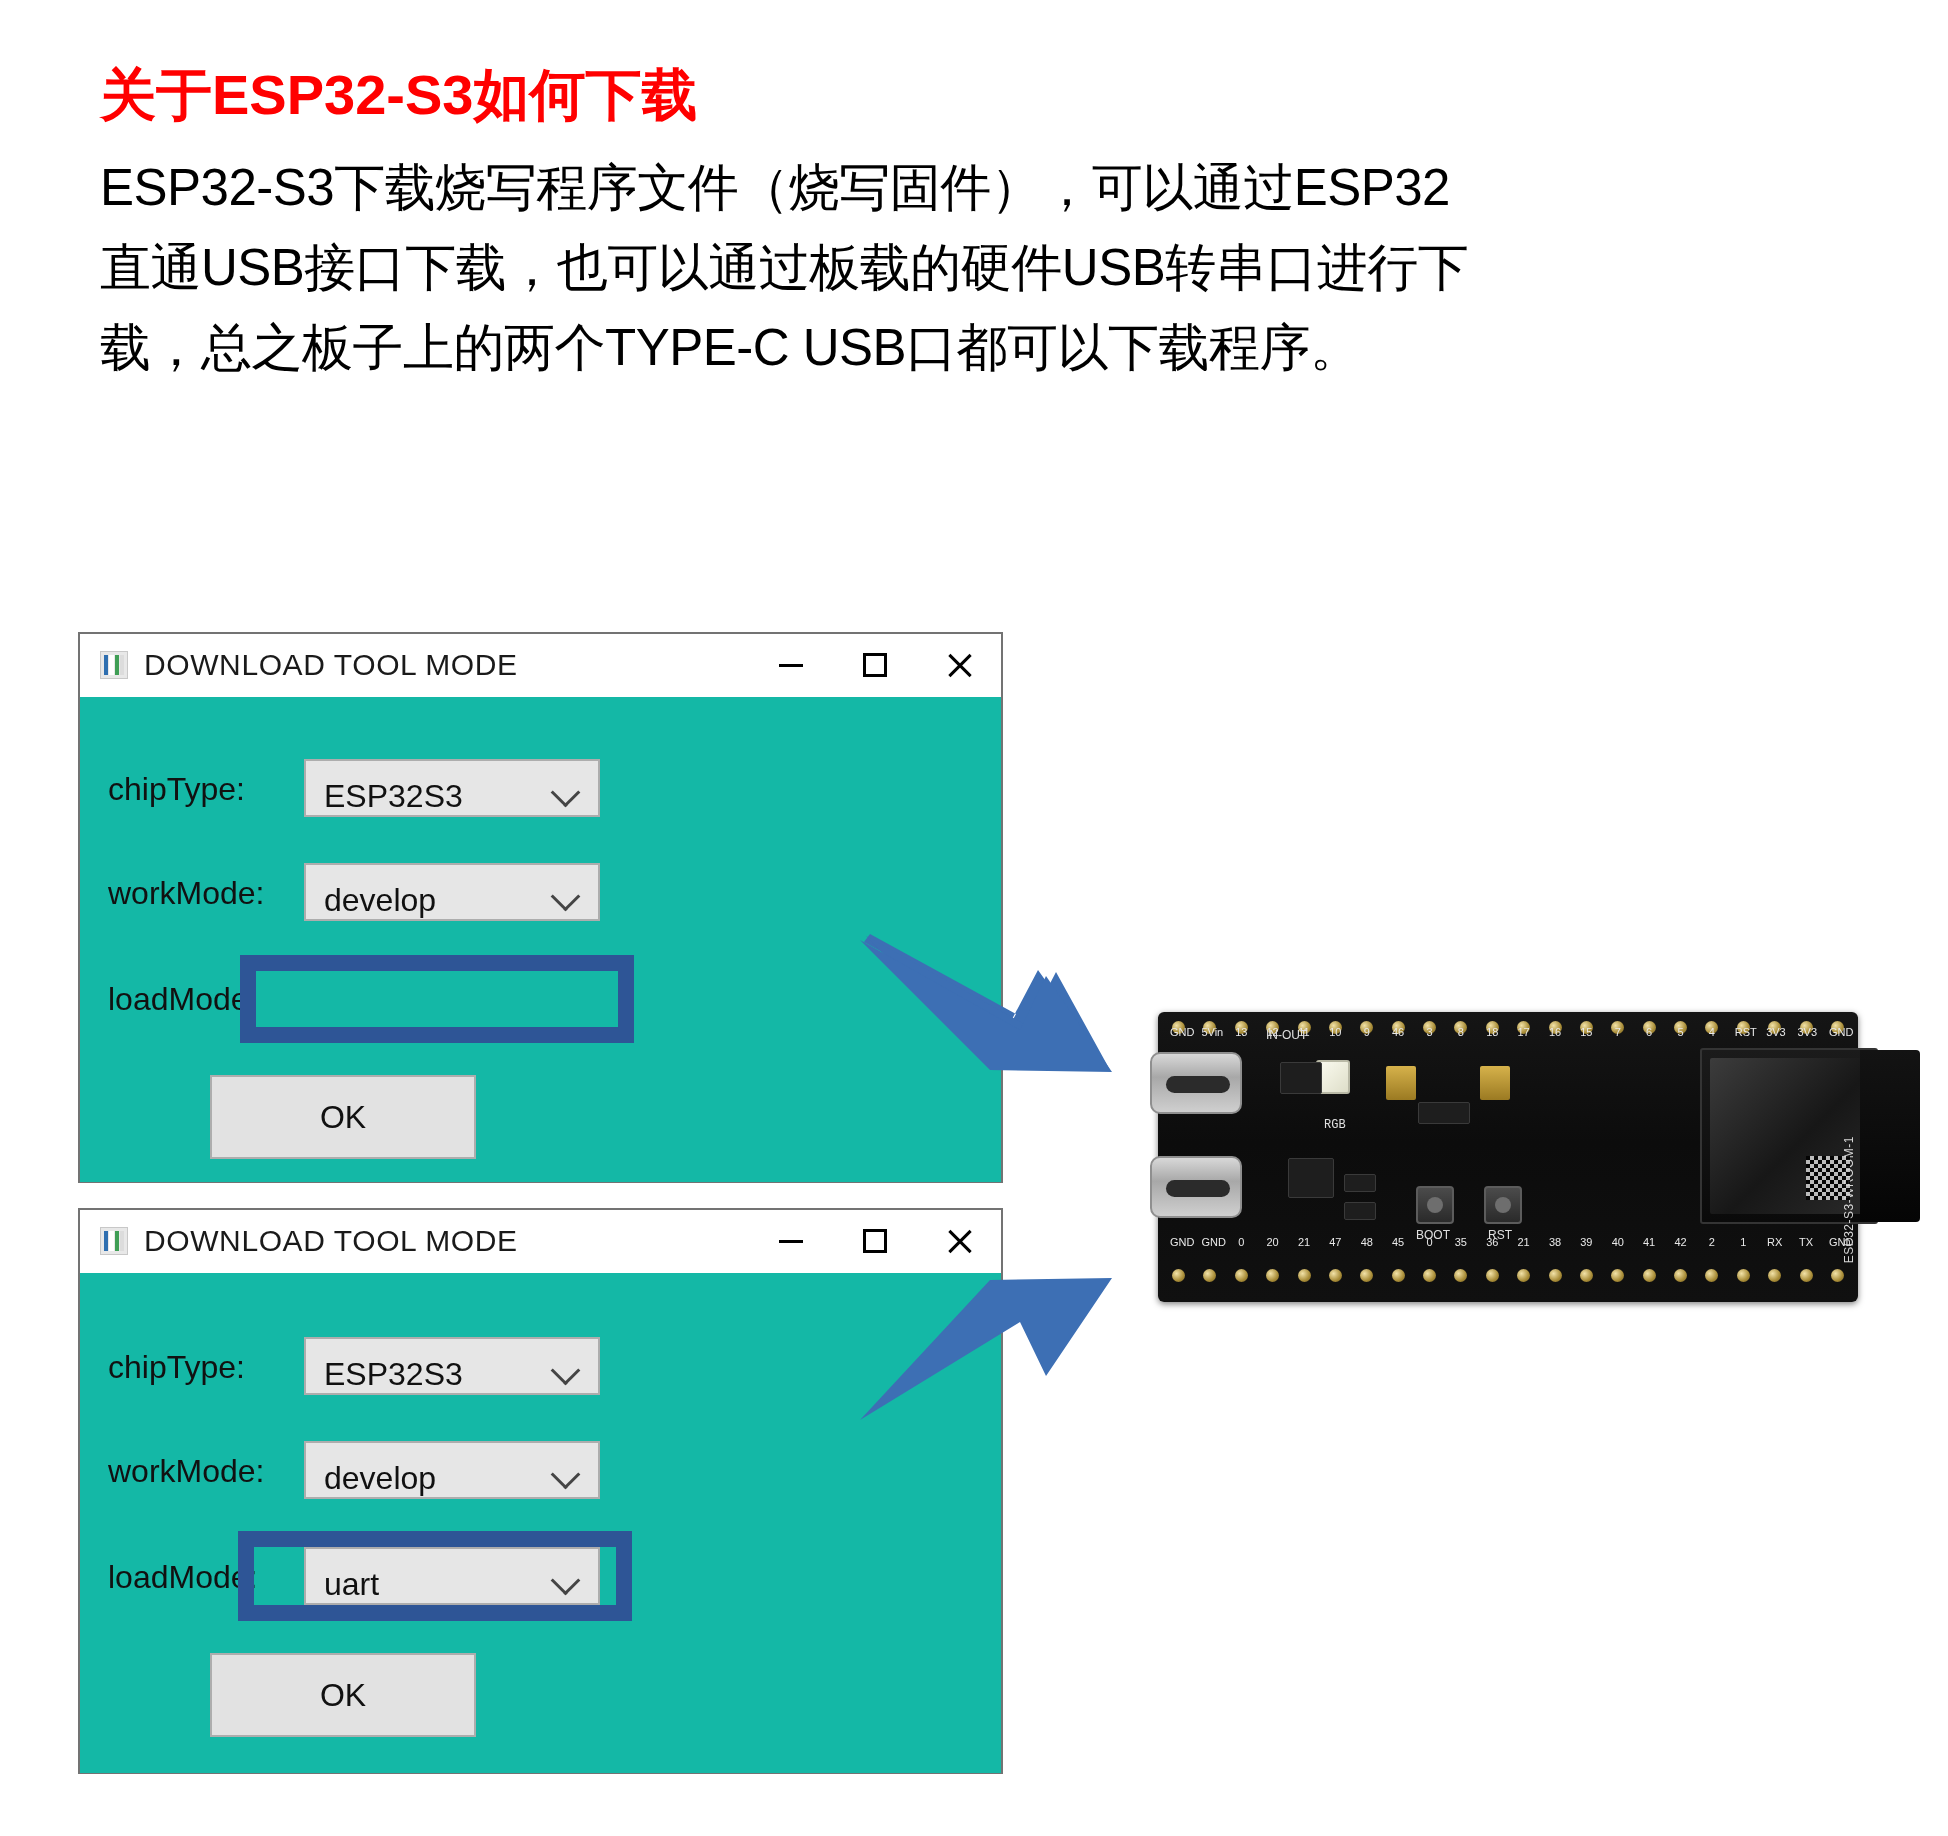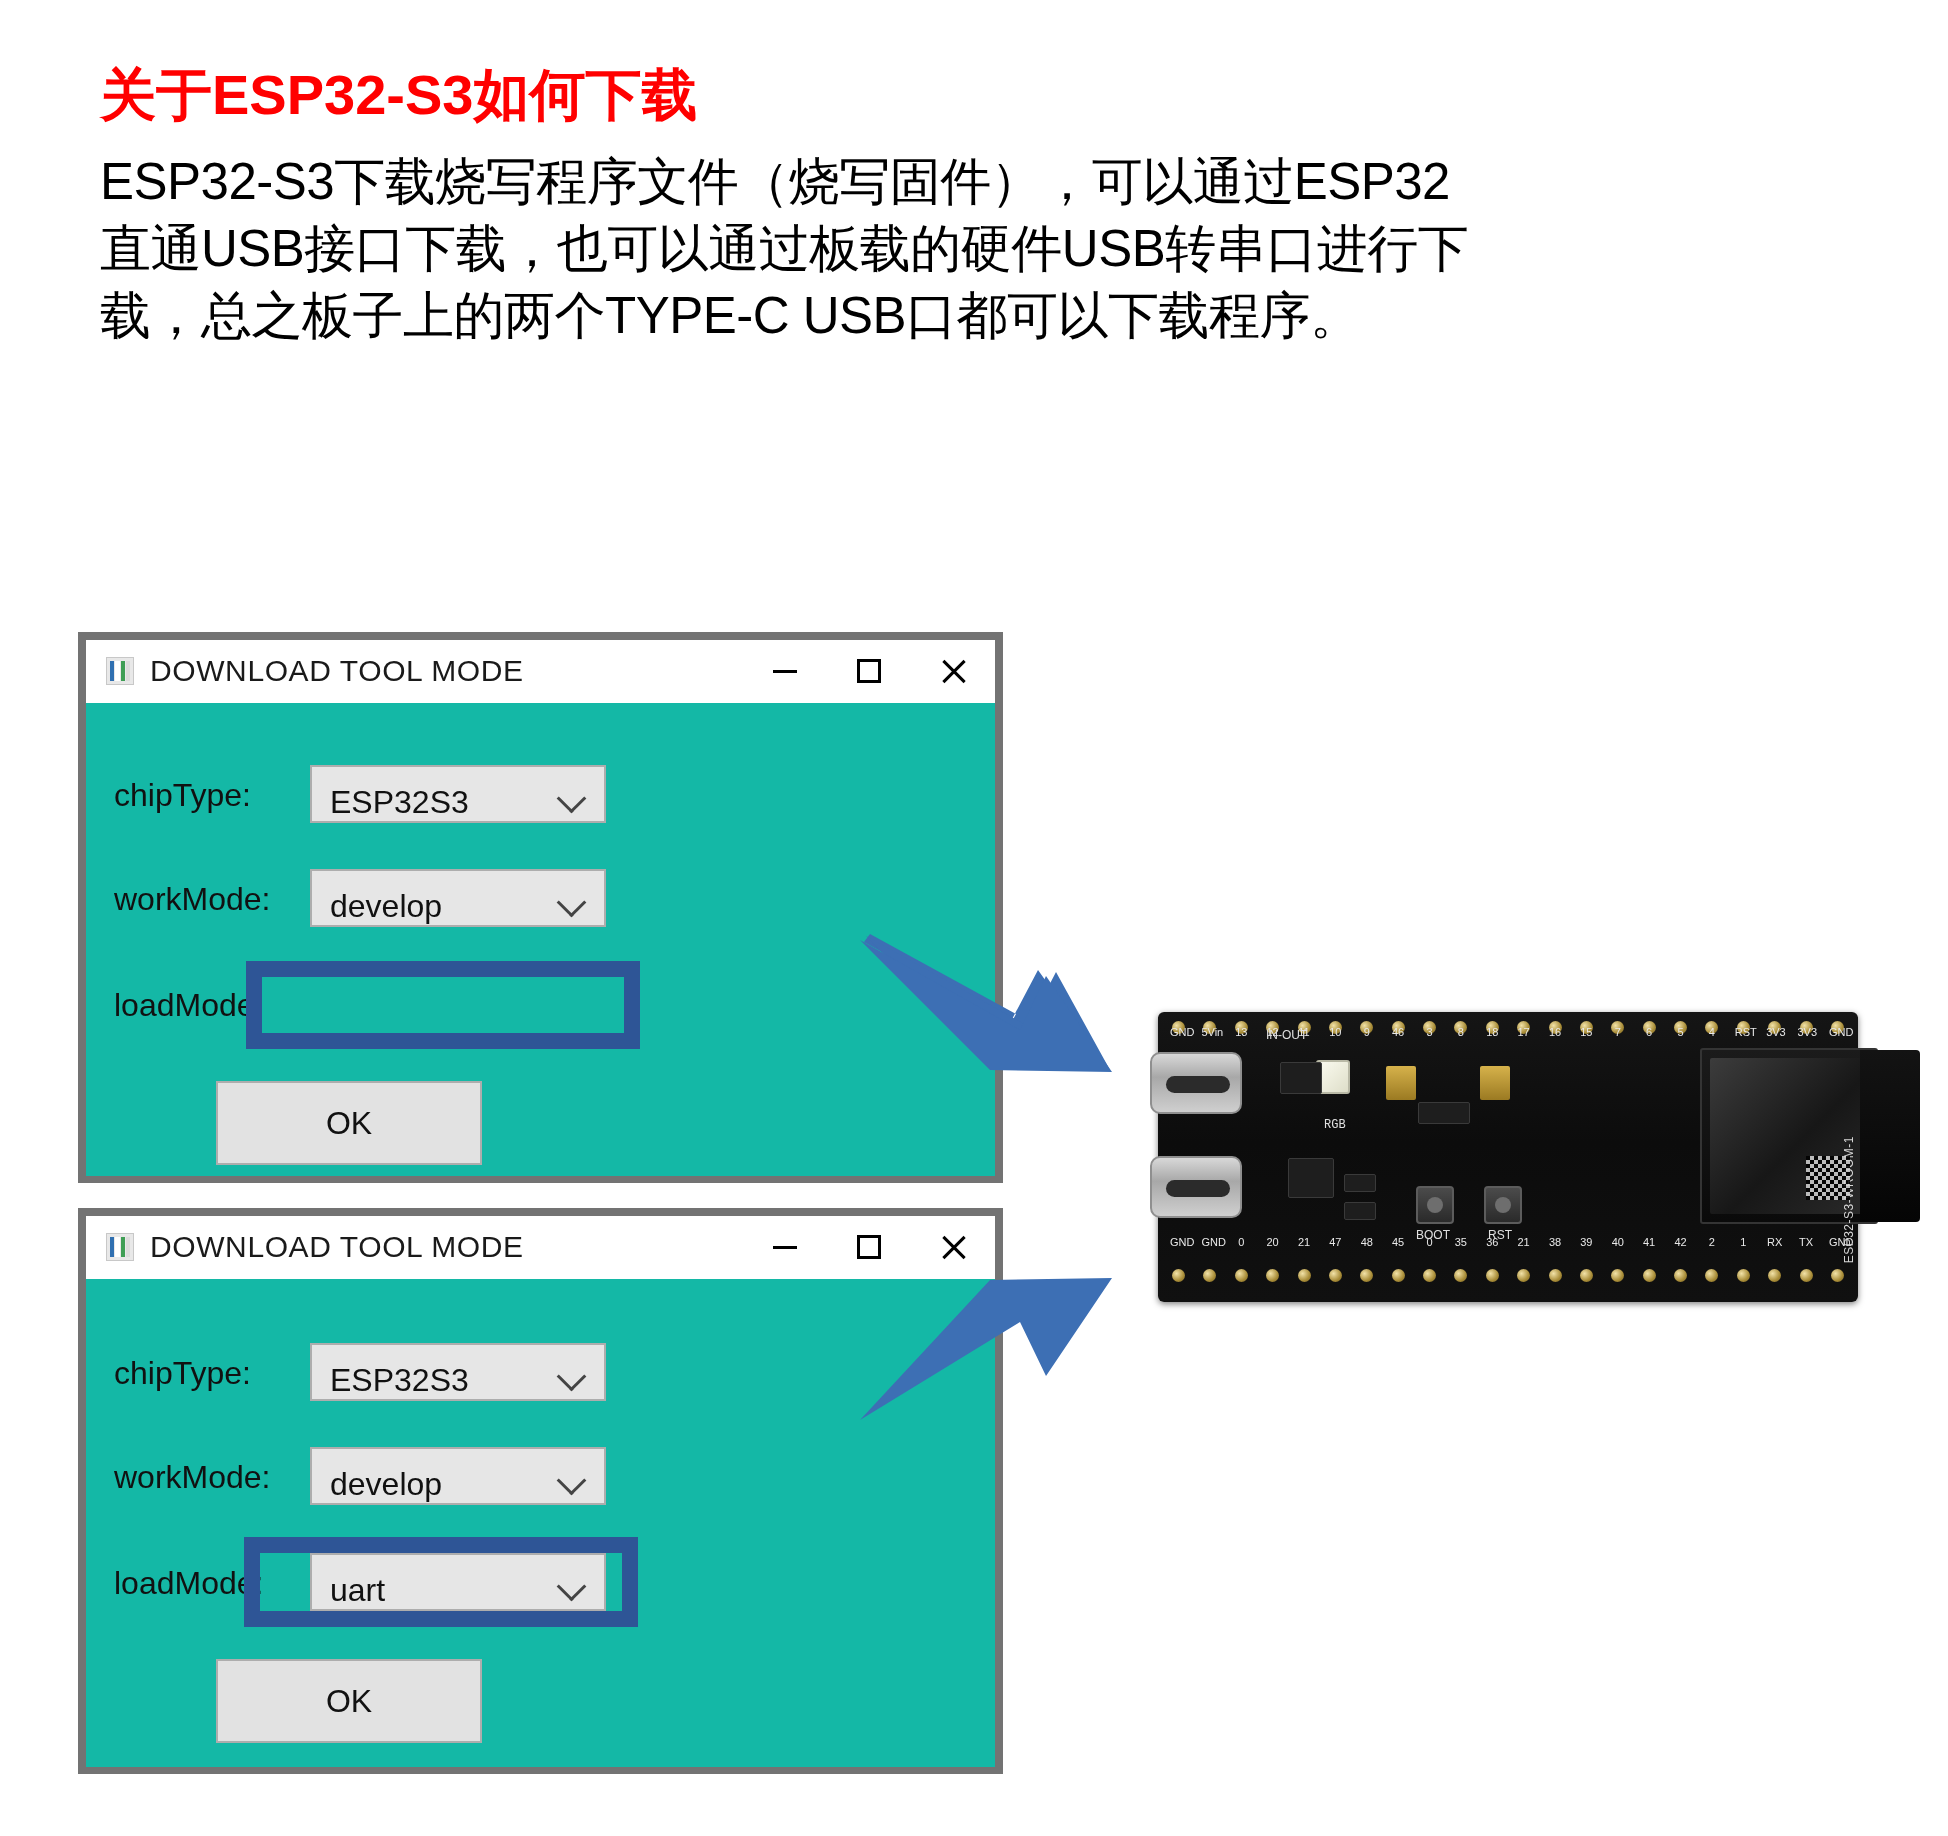--- a/index.html
+++ b/index.html
@@ -25,33 +25,33 @@
     color: #ff0000;
     letter-spacing: 0px;
     white-space: nowrap;
   }
   .body-text {
     position: absolute;
     left: 100px;
     top: 148px;
     width: 1400px;
     font-size: 51px;
-    line-height: 67px;
+    line-height: 80px;
     color: #000000;
     letter-spacing: -0.5px;
   }
   .body-text p {
     margin: 0;
   }
 
   
   .win-dialog {
     position: absolute;
     background: #f0f0f0;
-    border: 8px solid #737373;
+    border: 2px solid #737373;
     box-sizing: border-box;
   }
   .win-titlebar {
     height: 62px;
     background: #ffffff;
     display: flex;
     align-items: center;
     position: relative;
     border-bottom: 1px solid #ffffff;
   }

